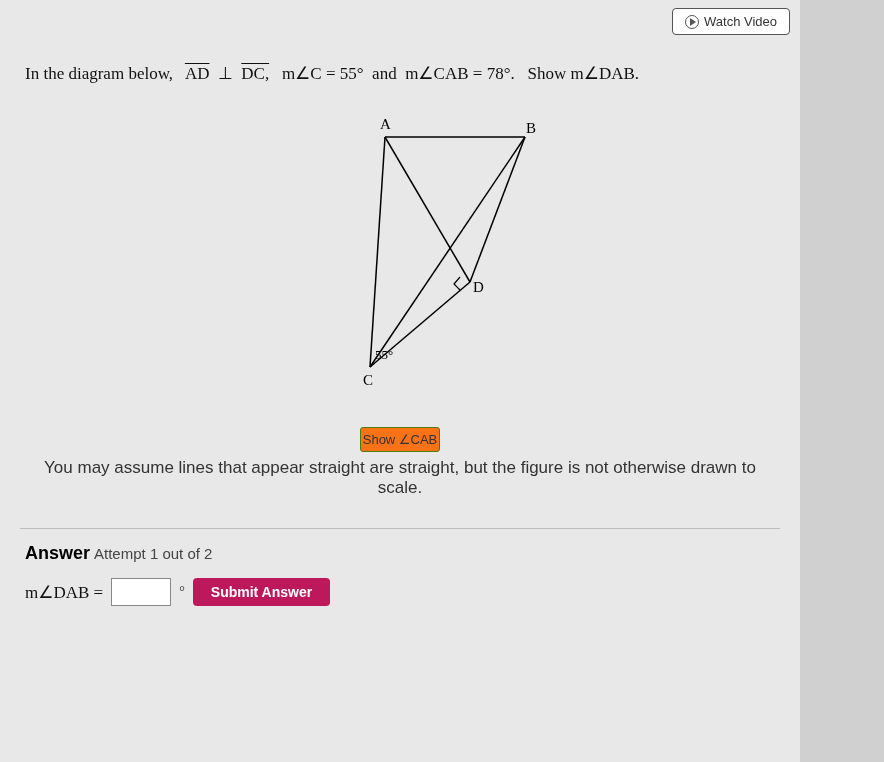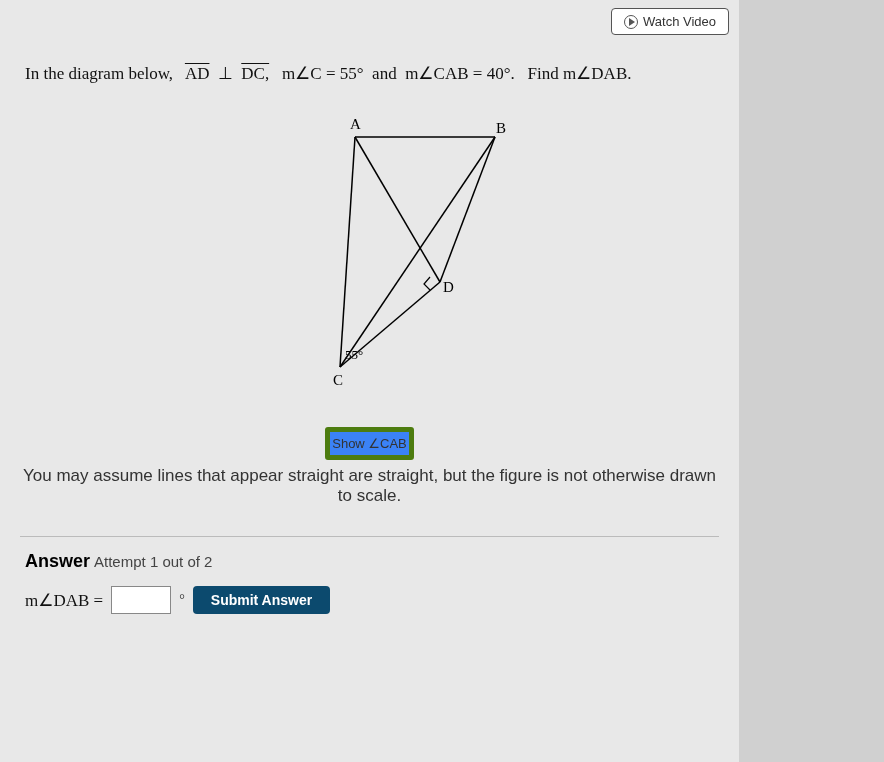--- a/index.html
+++ b/index.html
@@ -7,21 +7,21 @@
     body {
       width: 884px;
       min-height: 762px;
       background: #d0d0d0;
       font-family: 'Times New Roman', Times, serif;
       position: relative;
     }
 
     .main-container {
       background: #e8e8e8;
-      width: 739px;
+      width: 800px;
       min-height: 762px;
       position: relative;
       padding: 10px 20px 30px 20px;
     }
 
     .watch-video-btn {
       position: absolute;
       top: 8px;
       right: 10px;
       border: 1px solid #555;
@@ -72,22 +72,22 @@
     .diagram-area {
       display: flex;
       justify-content: center;
       margin-top: 20px;
       margin-bottom: 10px;
     }
 
     .show-angle-btn {
       display: block;
       margin: 0 auto;
-      background: #3b82f6;
-      border: 5px solid #4d7c0f;
+      background: #f97316;
+      border: 1px solid #4d7c0f;
       border-radius: 3px;
       padding: 4px 2px;
       font-size: 13px;
       font-family: Arial, sans-serif;
       cursor: pointer;
       color: #333;
       margin-bottom: 6px;
     }
 
     .note-text {
@@ -137,21 +137,21 @@
       padding: 2px 4px;
       outline: none;
     }
 
     .degree-symbol {
       font-size: 14px;
       color: #333;
     }
 
     .submit-btn {
-      background: #0c4a6e;
+      background: #be185d;
       color: white;
       border: none;
       border-radius: 4px;
       padding: 6px 18px;
       font-size: 14px;
       font-family: Arial, sans-serif;
       cursor: pointer;
       font-weight: bold;
     }
 
@@ -175,23 +175,23 @@
 
   <div class="problem-text">
     <span>In the diagram below,</span>
     &nbsp;
     <span class="overline">AD</span>
     &nbsp;<span>⊥</span>&nbsp;
     <span class="overline">DC,</span>
     &nbsp;
     <span>m∠C = 55°</span>
     &nbsp;<span>and</span>&nbsp;
-    <span>m∠CAB = 40°.</span>
+    <span>m∠CAB = 78°.</span>
     &nbsp;
-    <span>Find m∠DAB.</span>
+    <span>Show m∠DAB.</span>
   </div>
 
   <div class="diagram-area">
     <svg width="320" height="310" viewBox="0 0 320 310">
 
       <line x1="145" y1="30" x2="285" y2="30" stroke="black" stroke-width="1.5"></line>
       <line x1="285" y1="30" x2="230" y2="175" stroke="black" stroke-width="1.5"></line>
       <line x1="145" y1="30" x2="130" y2="260" stroke="black" stroke-width="1.5"></line>
       <line x1="130" y1="260" x2="285" y2="30" stroke="black" stroke-width="1.5"></line>
 

